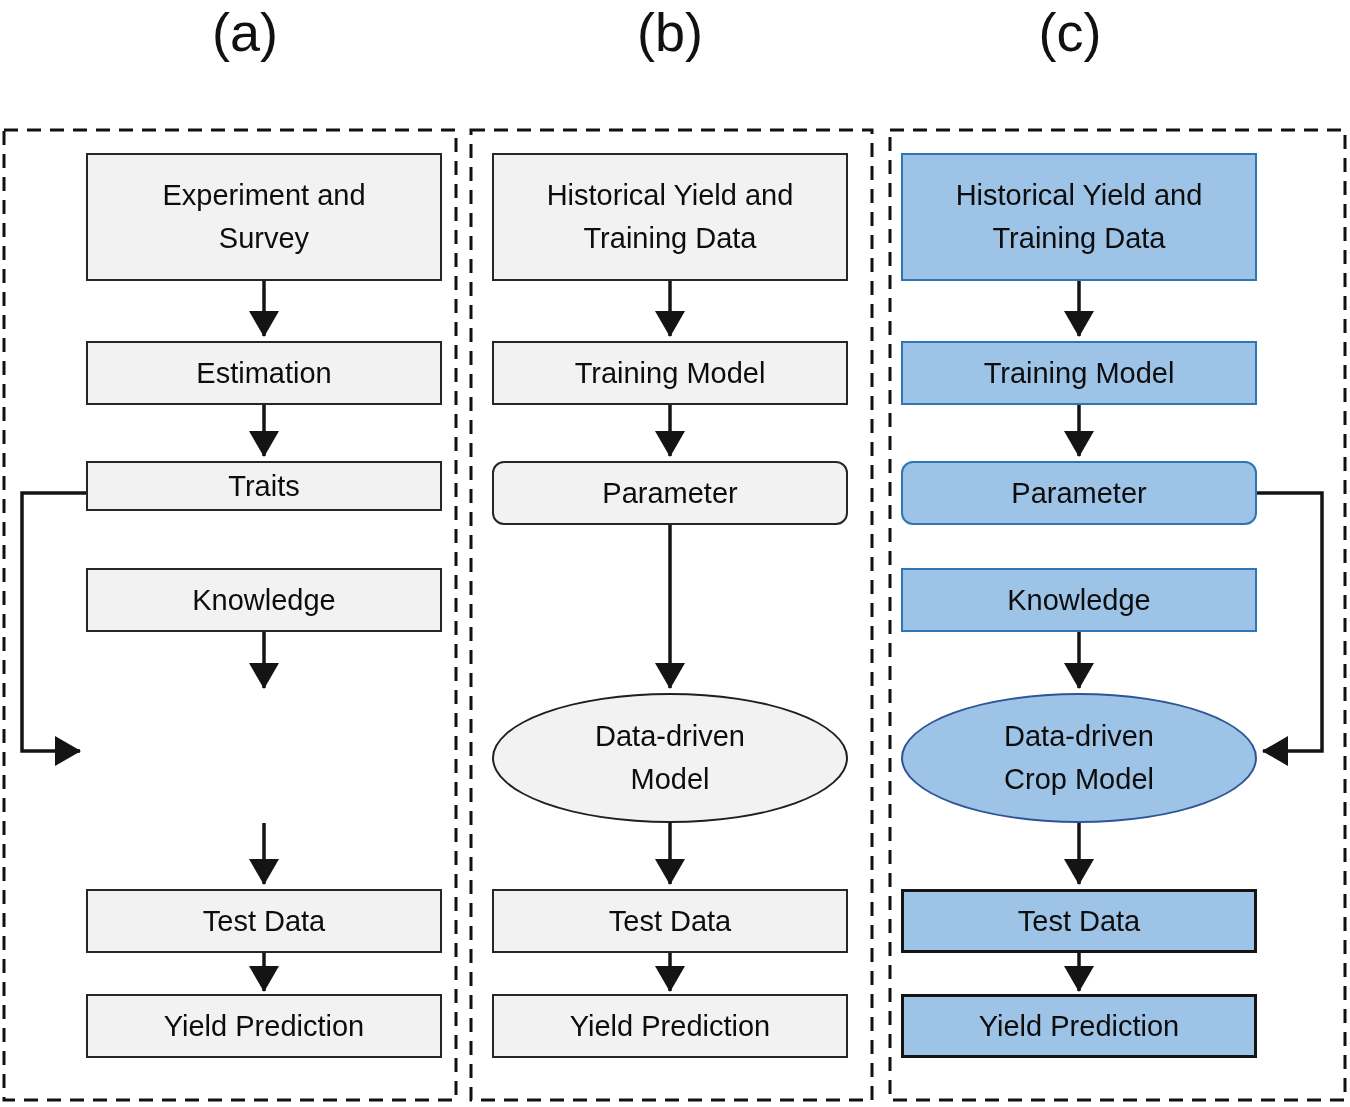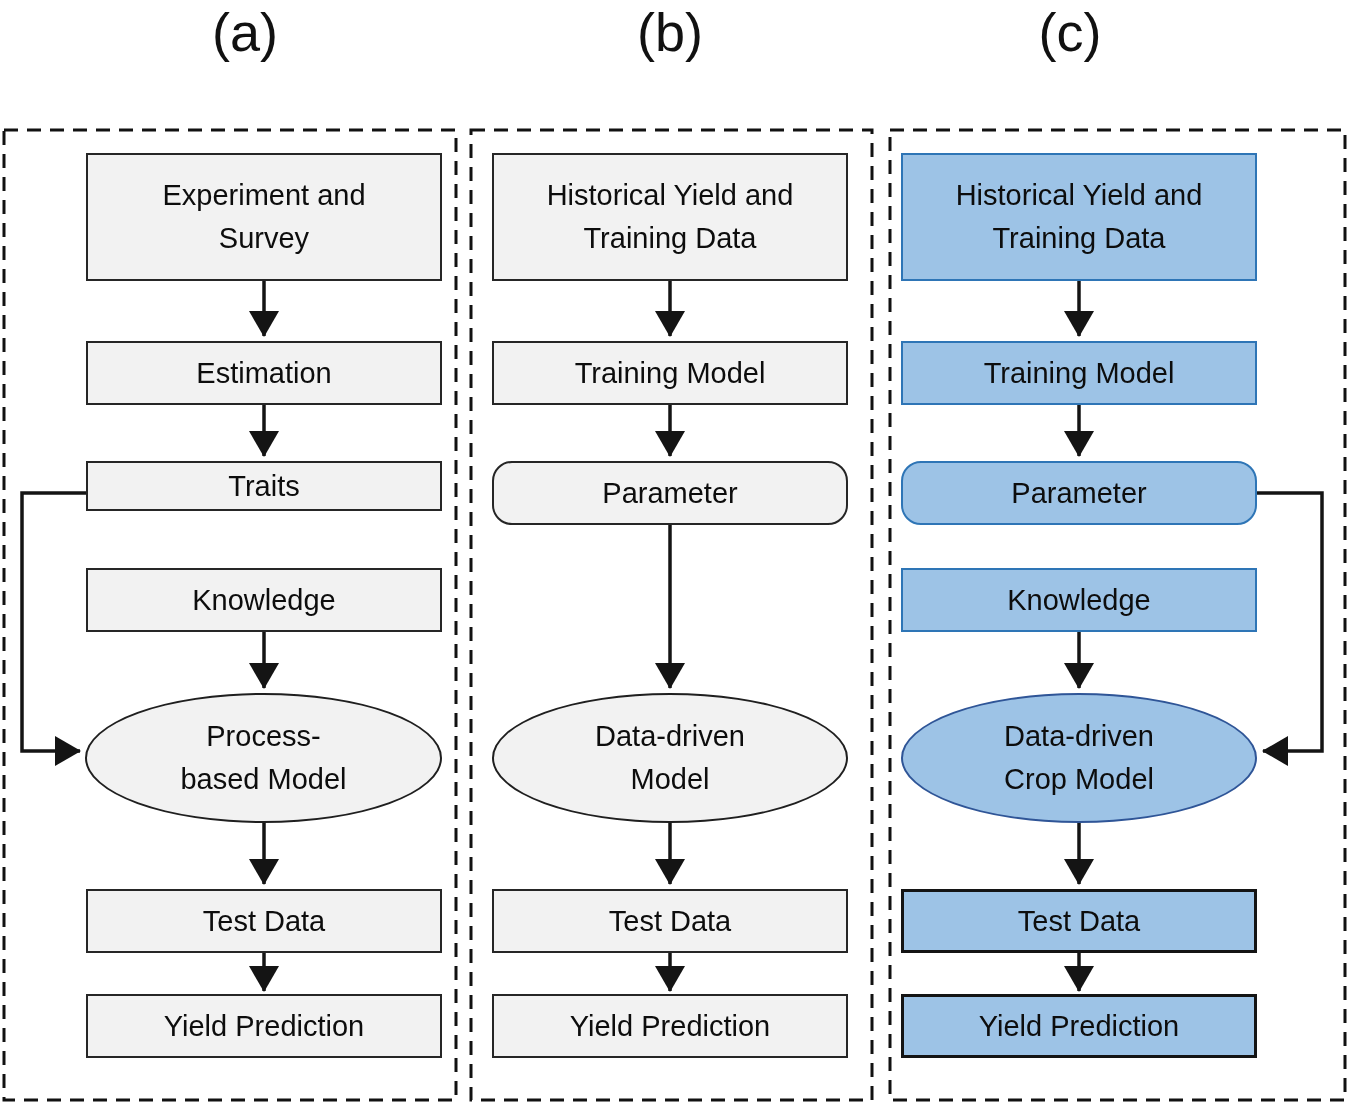--- a/index.html
+++ b/index.html
@@ -30,21 +30,21 @@
     justify-content: center;
     text-align: center;
     font-size: 29px;
     line-height: 1.48;
     white-space: pre-line;
     color: #0d0d0d;
   }
   .gray  { background: #F2F2F2; border: 2px solid #262626; }
   .blue  { background: #9DC3E6; border: 2px solid #2E75B6; }
   .blue.dark-border { border: 3px solid #141414; }
-  .rounded { border-radius: 20px; }
+  .rounded { border-radius: 12px; }
   .ellipse { border-radius: 50%; }
   .ellipse.gray { border: 2px solid #1f1f1f; }
   .ellipse.blue { border: 2px solid #2F5597; }
 </style>
 </head>
 <body>
 
 <div class="canvas">
 
   <svg class="layer" width="1350" height="1107" viewBox="0 0 1350 1107">
@@ -86,22 +86,20 @@
 
   <div class="panel-title" style="left:145px; width:200px;">(a)</div>
   <div class="panel-title" style="left:570px; width:200px;">(b)</div>
   <div class="panel-title" style="left:970px; width:200px;">(c)</div>
 
   <div class="node gray" style="left:86px; top:153px; width:356px; height:128px;">Experiment and
 Survey</div>
   <div class="node gray" style="left:86px; top:341px; width:356px; height:64px;">Estimation</div>
   <div class="node gray" style="left:86px; top:461px; width:356px; height:50px;">Traits</div>
   <div class="node gray" style="left:86px; top:568px; width:356px; height:64px;">Knowledge</div>
-  <div class="node gray ellipse" style="left:85px; top:693px; width:357px; height:130px;">Process-
-based Model</div>
   <div class="node gray" style="left:86px; top:889px; width:356px; height:64px;">Test Data</div>
   <div class="node gray" style="left:86px; top:994px; width:356px; height:64px;">Yield Prediction</div>
 
   <div class="node gray" style="left:492px; top:153px; width:356px; height:128px;">Historical Yield and
 Training Data</div>
   <div class="node gray" style="left:492px; top:341px; width:356px; height:64px;">Training Model</div>
   <div class="node gray rounded" style="left:492px; top:461px; width:356px; height:64px;">Parameter</div>
   <div class="node gray ellipse" style="left:492px; top:693px; width:356px; height:130px;">Data-driven
 Model</div>
   <div class="node gray" style="left:492px; top:889px; width:356px; height:64px;">Test Data</div>

